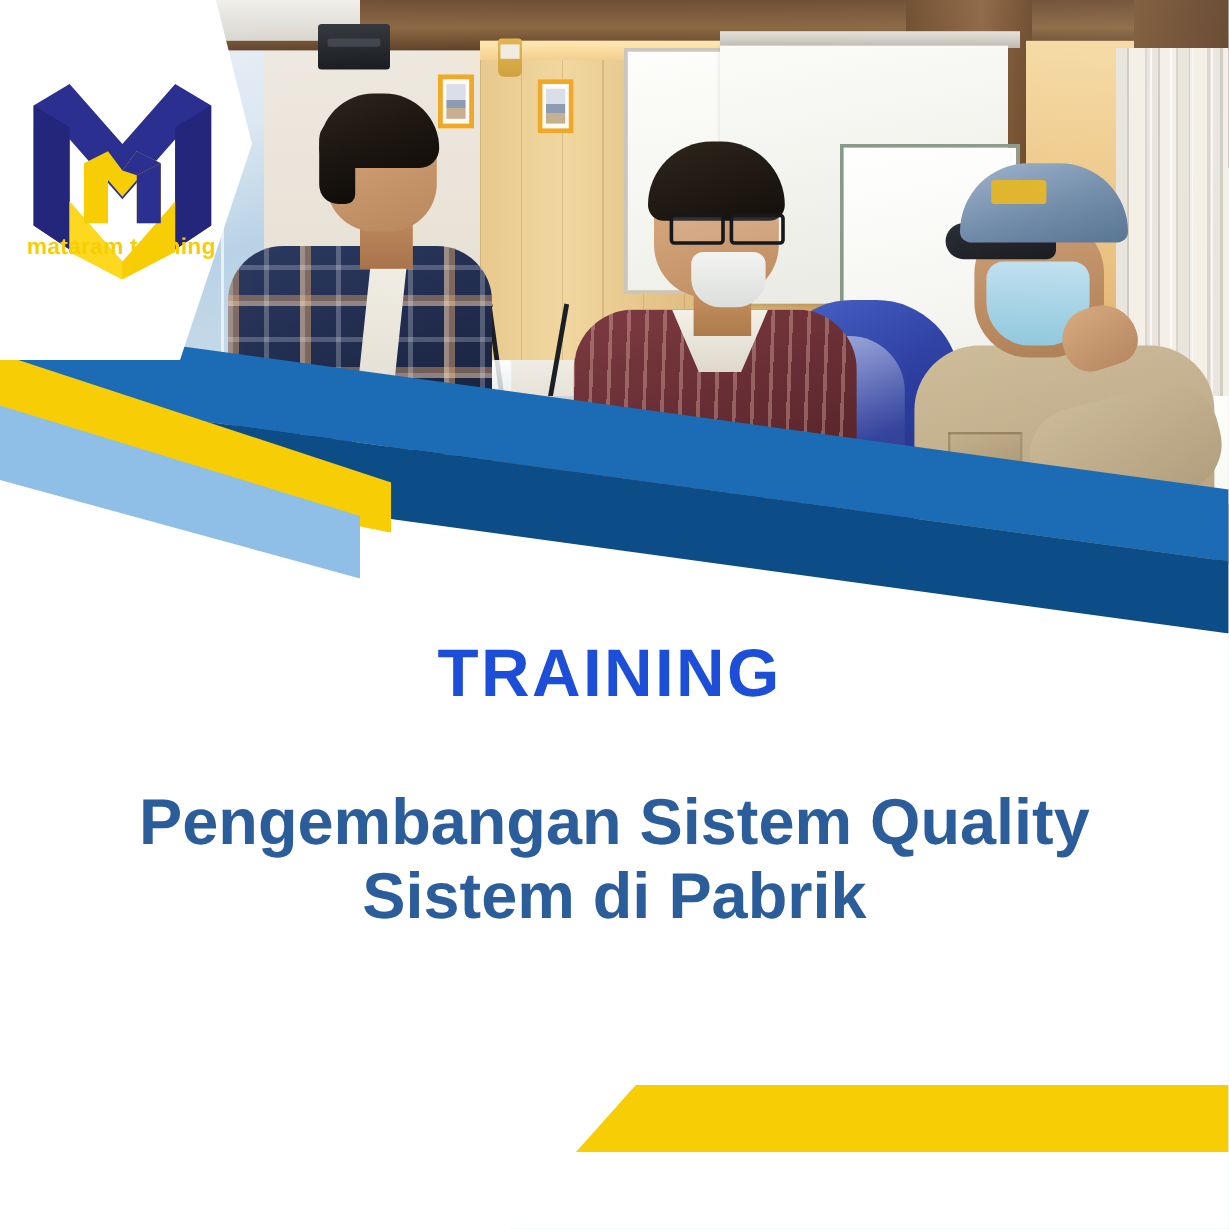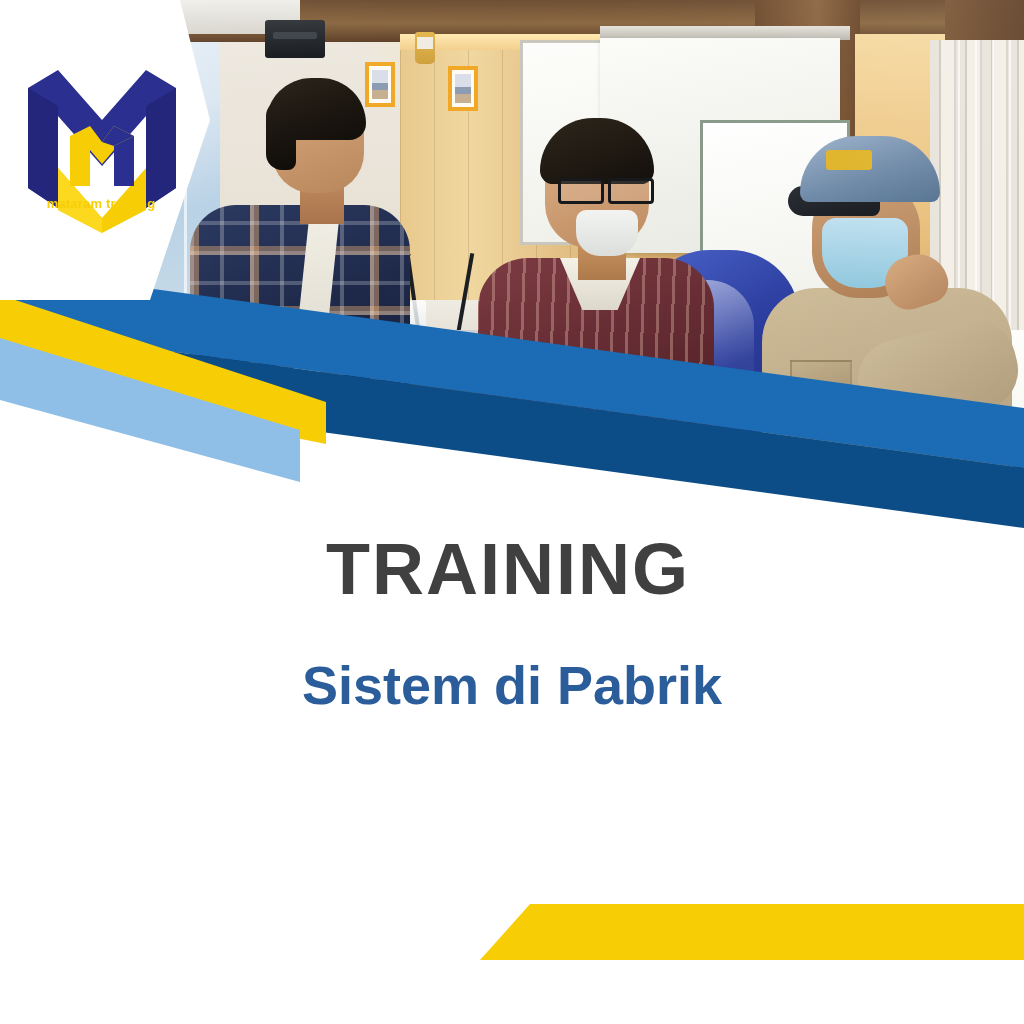--- a/index.html
+++ b/index.html
@@ -294,30 +294,30 @@
   .logo-panel {
     position:absolute; left:0; top:0; width:210px; height:300px;
     background:#ffffff;
     -webkit-clip-path: polygon(0 0, 180px 0, 210px 120px, 150px 300px, 0 300px);
     clip-path: polygon(0 0, 180px 0, 210px 120px, 150px 300px, 0 300px);
   }
   .logo-block { position:absolute; left:22px; top:58px; width:160px; height:175px; }
   .logo-text {
     position:absolute; left:8px; top:196px; width:186px;
     text-align:center; color:#f7ce06;
-    font-size:13px; font-weight:bold; letter-spacing:.2px;
+    font-size:19px; font-weight:bold; letter-spacing:.2px;
     font-family:"Liberation Sans", sans-serif;
   }
 
   
   .headline {
     position:absolute; left:0; top:528px; width:1016px;
     text-align:center;
-    color:#404040;
-    font-size:72px; font-weight:bold; letter-spacing:2px;
+    color:#1d4ed8;
+    font-size:56px; font-weight:bold; letter-spacing:2px;
     font-family:"Liberation Sans", sans-serif;
   }
   .subtitle {
     position:absolute; left:60px; top:655px; width:904px;
     text-align:center;
     color:#2c5d9b;
     font-size:54px; font-weight:bold; line-height:1.14;
     font-family:"Liberation Sans", sans-serif;
   }
 
@@ -441,19 +441,20 @@
         <polygon points="80,84 92,68 112,78 92,88" fill="#2b2f8f"></polygon>
         <polygon points="92,88 112,78 112,128 92,128" fill="#2b2f8f"></polygon>
       </svg>
     </div>
     <div class="logo-text">mataram training</div>
   </div>
 
   <div class="headline">TRAINING</div>
 
   <div class="subtitle">
+    <div>Pengembangan Sistem Quality</div>
     <div>Sistem di Pabrik</div>
   </div>
 
   <div class="footer-yellow"></div>
 
 
 </div>
 
 </body></html>

